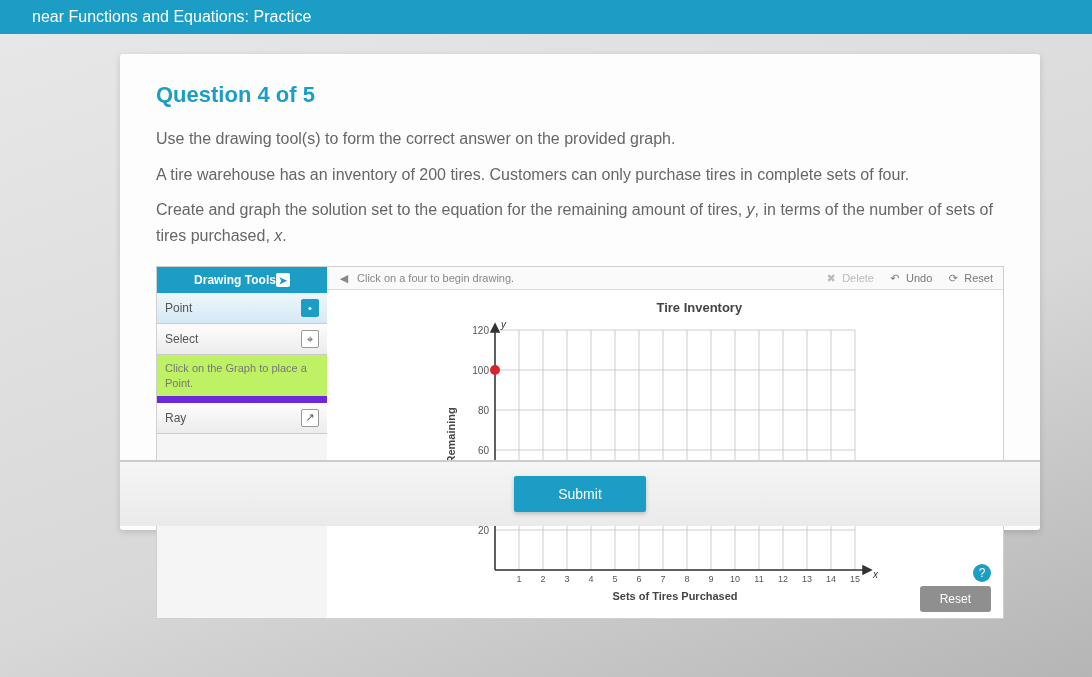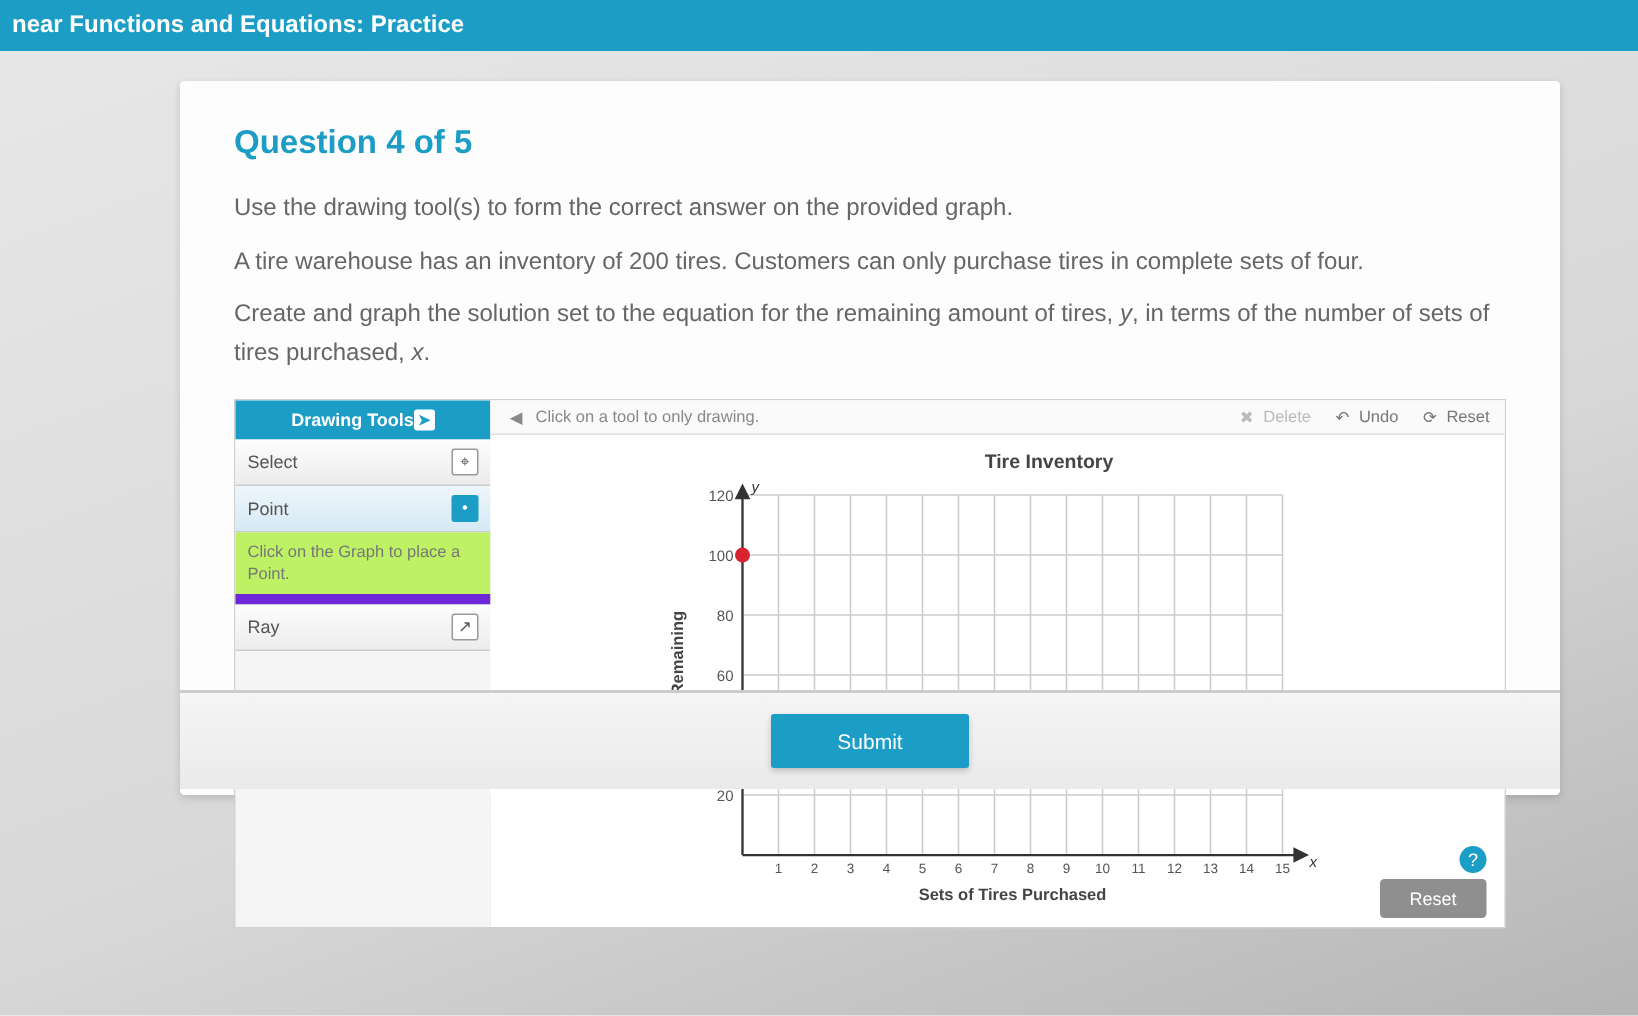--- a/index.html
+++ b/index.html
@@ -6,22 +6,22 @@
 body {
   font-family: Arial, Helvetica, sans-serif;
   background: linear-gradient(160deg, #e8e8e8 0%, #d8d8d8 60%, #b5b5b5 100%);
   width: 1092px;
   height: 677px;
   overflow: hidden;
 }
 .topbar {
   background: #1b9dc5;
   color: #fff;
-  padding: 8px 8px;
-  font-weight: bold;
+  padding: 8px 32px;
+  font-weight: normal;
   font-size: 16px;
 }
 .sheet {
   background: #fdfdfd;
   margin: 20px 0 0 120px;
   width: 920px;
   height: 476px;
   border-radius: 3px;
   box-shadow: 0 2px 6px rgba(0,0,0,0.15);
   padding: 28px 36px 20px 36px;
@@ -177,40 +177,40 @@
   <p class="qtext">
     <span>Create and graph the solution set to the equation for the remaining amount of tires, </span><span class="var">y</span><span>, in terms of the number of sets of tires purchased, </span><span class="var">x</span><span>.</span>
   </p>
 
   <div class="work-area">
     <div class="tools">
       <div class="tools-header">
         <span>Drawing Tools</span>
         <span class="arrow-icon">➤</span>
       </div>
+      <div class="tool-row selected">
+        <span>Point</span>
+        <span class="ticon">•</span>
+      </div>
       <div class="tool-row">
         <span>Select</span>
         <span class="ticon">⌖</span>
-      </div>
-      <div class="tool-row selected">
-        <span>Point</span>
-        <span class="ticon">•</span>
       </div>
       <div class="tool-hint">Click on the Graph to place a Point.</div>
       <div class="tool-row">
         <span>Ray</span>
         <span class="ticon">↗</span>
       </div>
     </div>
 
     <div class="canvas-area">
       <div class="canvas-toolbar">
         <div class="left">
           <span class="tb-icon">◀</span>
-          <span>Click on a tool to only drawing.</span>
+          <span>Click on a four to begin drawing.</span>
         </div>
         <div class="tb-btn disabled">
           <span class="tb-icon">✖</span>
           <span>Delete</span>
         </div>
         <div class="tb-btn">
           <span class="tb-icon">↶</span>
           <span>Undo</span>
         </div>
         <div class="tb-btn">

